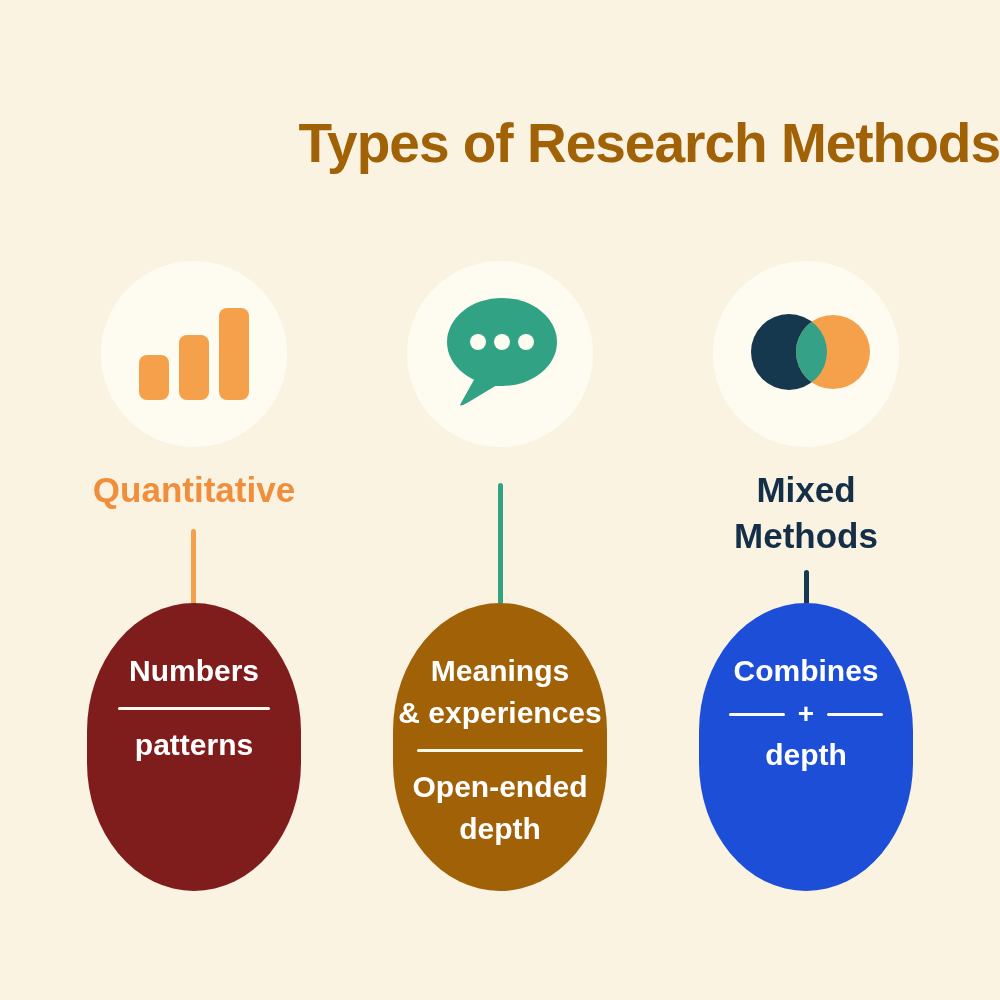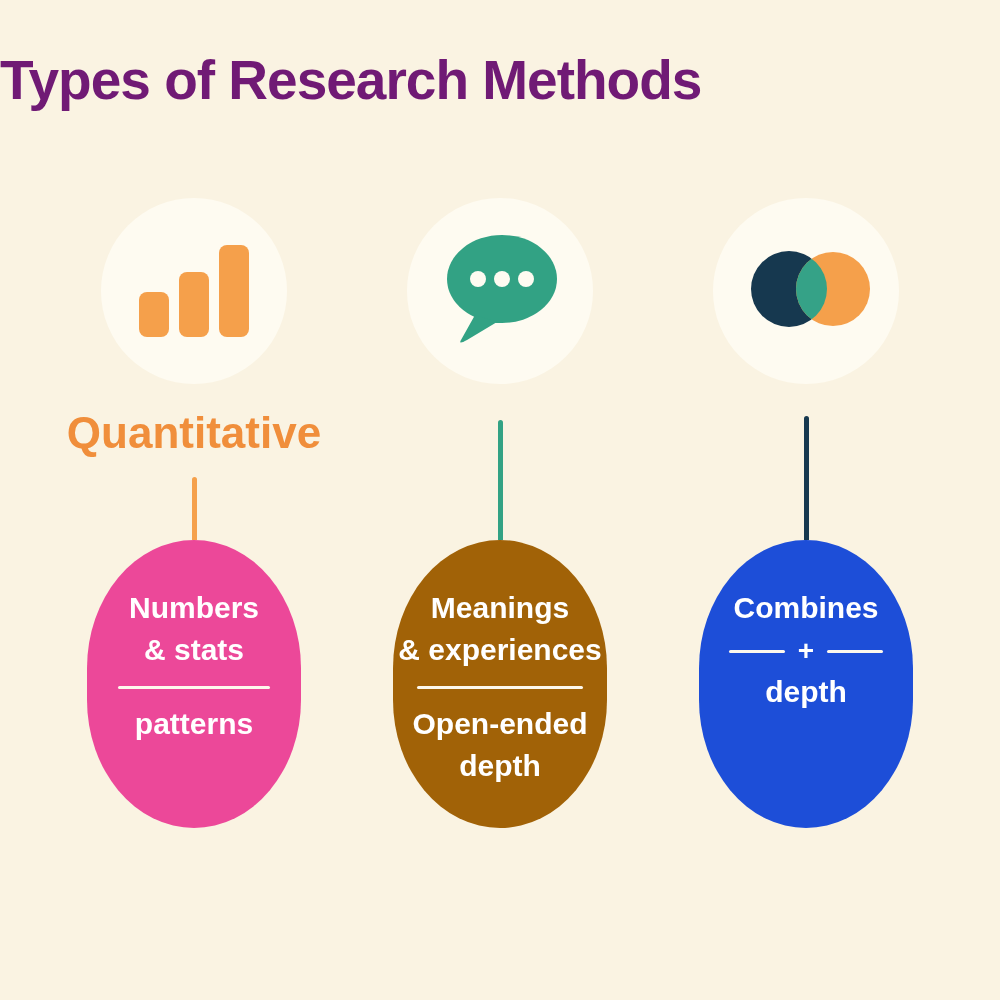--- a/index.html
+++ b/index.html
@@ -9,26 +9,26 @@
     font-family: "Liberation Sans", sans-serif;
     overflow: hidden;
   }
   .canvas {
     position: relative;
     width: 1000px;
     height: 1000px;
     background: #FAF3E2;
   }
   .title {
-    padding-top: 48px;
-    text-align: left;
+    padding-top: 111px;
+    text-align: right;
     font-size: 55px;
     font-weight: bold;
     letter-spacing: -1px;
-    color: #701a75;
+    color: #a16207;
   }
   .columns {
     margin: 86px auto 0 auto;
     width: 912px;
     display: flex;
     justify-content: space-between;
   }
   .column {
     width: 300px;
     display: flex;
@@ -53,21 +53,21 @@
 
   
   .label-zone {
     margin-top: 20px;
     height: 136px;
     display: flex;
     flex-direction: column;
     align-items: center;
   }
   .label {
-    font-size: 44px;
+    font-size: 35px;
     font-weight: bold;
     line-height: 1.3;
     text-align: center;
   }
   .label-orange { color: #F08E3B; }
   .label-teal   { color: #2CA07E; }
   .label-navy   { color: #142F47; max-width: 185px; }
   .connector {
     flex: 1;
     width: 5px;
@@ -83,21 +83,21 @@
     width: 214px;
     height: 288px;
     border-radius: 107px / 128px;
     color: #FFFFFF;
     display: flex;
     flex-direction: column;
     align-items: center;
     padding-top: 47px;
     text-align: center;
   }
-  .pill-orange { background: #ec4899; }
+  .pill-orange { background: #7f1d1d; }
   .pill-teal   { background: #a16207; }
   .pill-navy   { background: #1d4ed8; }
   .pill-line {
     font-size: 30px;
     font-weight: bold;
     line-height: 42px;
     white-space: nowrap;
   }
   .divider {
     height: 3px;
@@ -141,21 +141,20 @@
           <div class="bar bar-2"></div>
           <div class="bar bar-3"></div>
         </div>
       </div>
       <div class="label-zone">
         <div class="label label-orange">Quantitative</div>
         <div class="connector connector-orange"></div>
       </div>
       <div class="pill pill-orange">
         <div class="pill-line">Numbers</div>
-        <div class="pill-line">&amp; stats</div>
         <div class="divider divider-w1"></div>
         <div class="pill-line">patterns</div>
       </div>
     </div>
 
     <div class="column">
       <div class="icon-circle">
         <span>
           <svg width="118" height="108" viewBox="0 0 118 108">
             <ellipse cx="61" cy="44" rx="55" ry="44" fill="#32A284"></ellipse>
@@ -187,20 +186,21 @@
                   <circle cx="48" cy="41" r="38"></circle>
                 </clipPath>
             </defs>
             <circle cx="48" cy="41" r="38" fill="#16384F"></circle>
             <circle cx="92" cy="41" r="37" fill="#F5A04B"></circle>
             <circle cx="92" cy="41" r="37" fill="#35A287" clip-path="url(#venn-left-clip)"></circle>
           </svg>
         </span>
       </div>
       <div class="label-zone">
+        <div class="label label-navy">Mixed Methods</div>
         <div class="connector connector-navy"></div>
       </div>
       <div class="pill pill-navy">
         <div class="pill-line">Combines</div>
         <div class="plus-divider">
           <span class="seg"></span>
           <span class="plus">+</span>
           <span class="seg"></span>
         </div>
         <div class="pill-line">depth</div>

